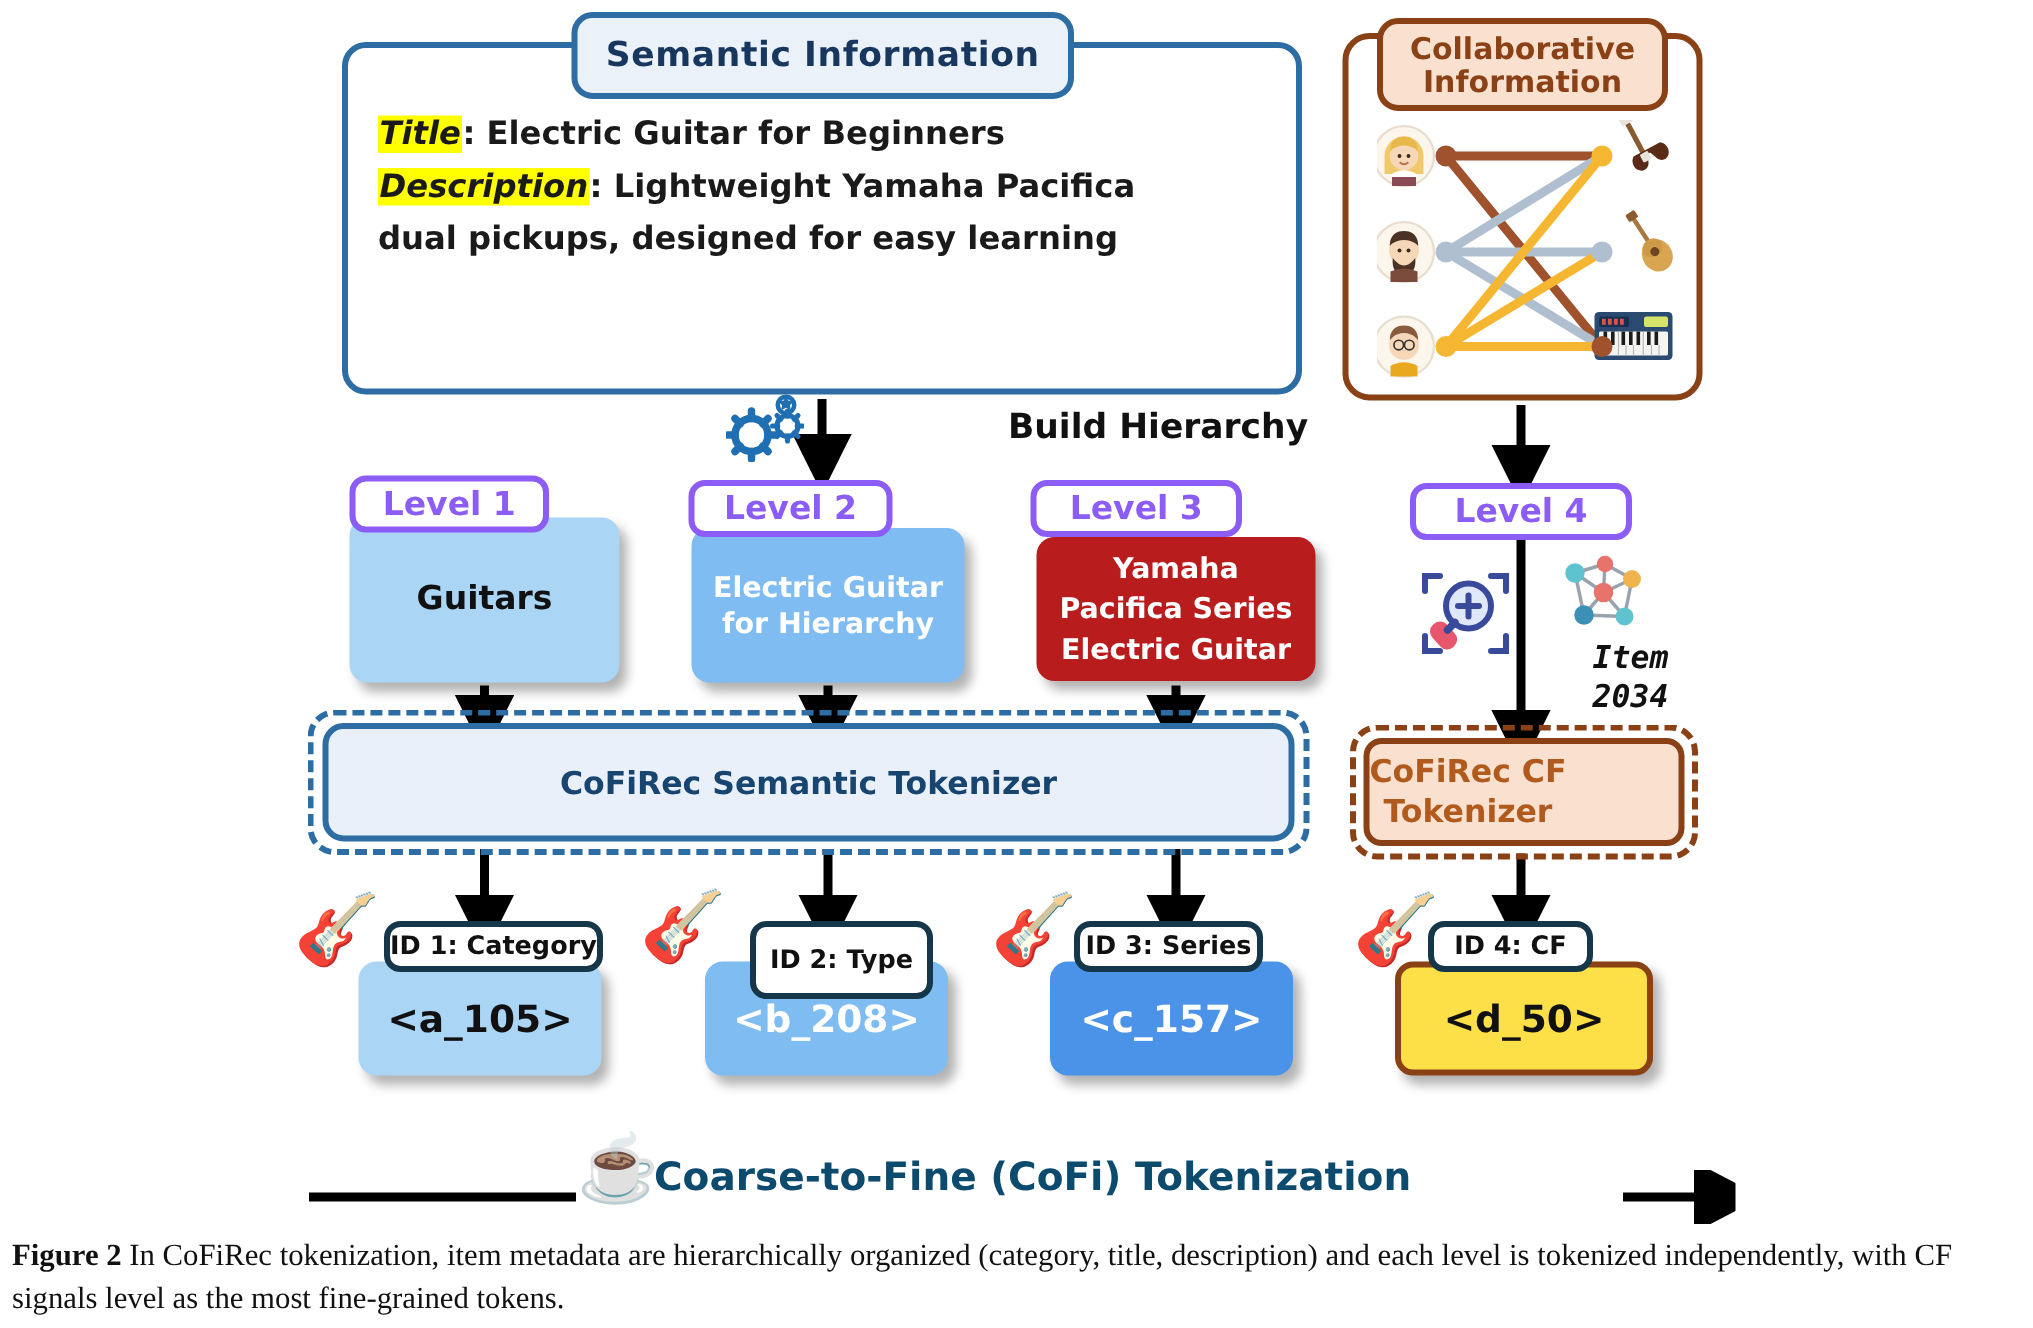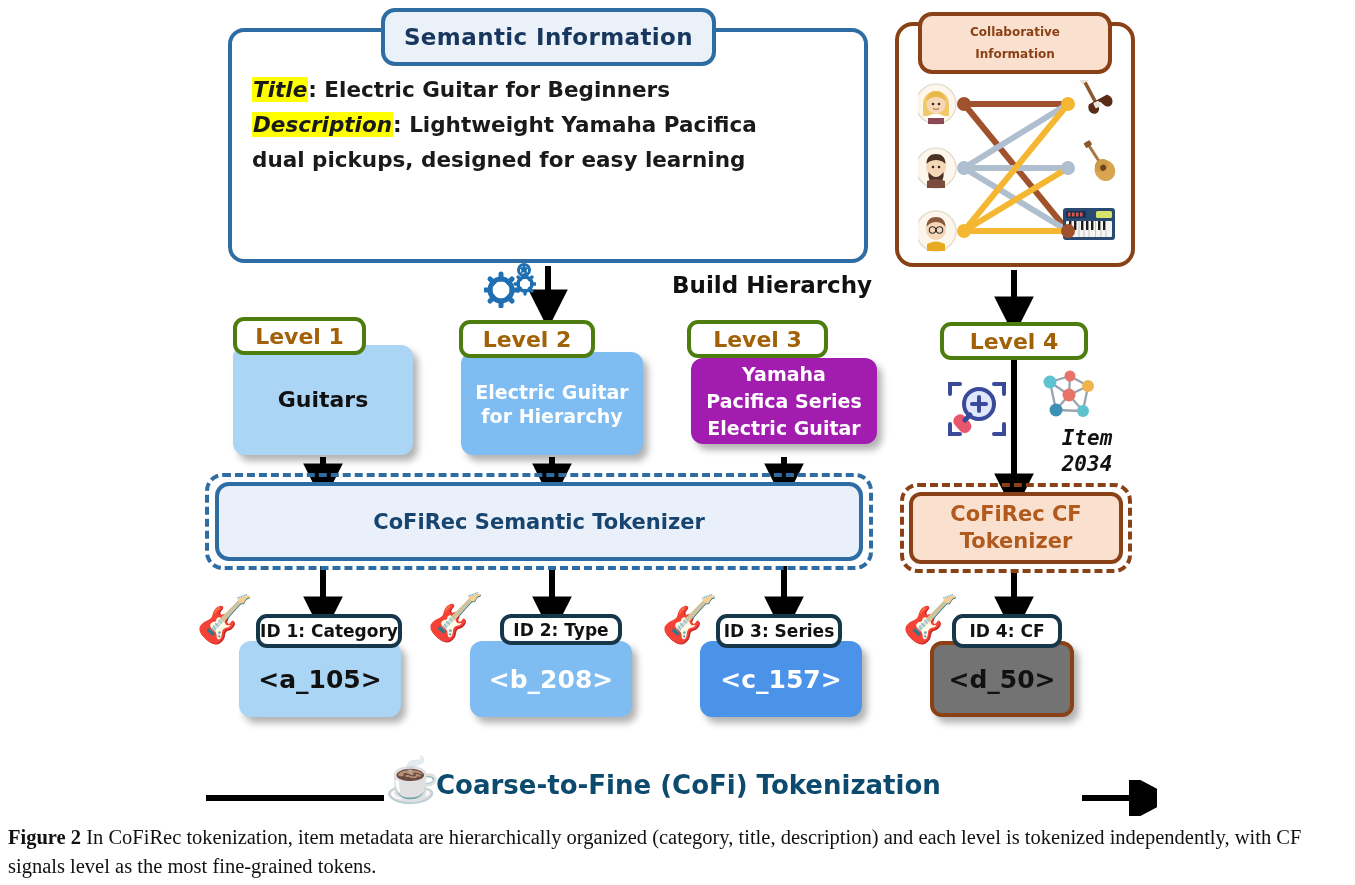--- a/index.html
+++ b/index.html
@@ -34,21 +34,21 @@
   
   #cf-panel{
     left:895px;top:22px;width:240px;height:245px;
     border:4px solid #8a4116;border-radius:18px;background:#ffffff;
     box-sizing:border-box;
   }
   #cf-title{
     left:918px;top:12px;width:194px;height:62px;
     background:#fae1cf;border:4px solid #8a4116;border-radius:14px;
     box-sizing:border-box;display:flex;align-items:center;justify-content:center;
-    text-align:center;color:#8a4116;font-size:12px;font-weight:bold;line-height:22px;
+    text-align:center;color:#8a4116;font-size:20px;font-weight:bold;line-height:22px;
     font-family:"DejaVu Sans",sans-serif;
   }
   #cf-graph{left:918px;top:80px;width:200px;height:175px;}
 
   
   #gears{left:484px;top:262px;width:52px;height:46px;}
   #build-label{
     left:672px;top:272px;color:#111;font-size:23px;font-weight:bold;
     font-family:"DejaVu Sans",sans-serif;white-space:nowrap;
   }
@@ -57,35 +57,35 @@
   #arrows{left:0;top:0;width:1355px;height:885px;pointer-events:none;}
 
   
   .lvl-card{
     border-radius:12px;box-sizing:border-box;
     box-shadow:5px 6px 7px rgba(0,0,0,.30);
     display:flex;align-items:center;justify-content:center;text-align:center;
     font-family:"DejaVu Sans",sans-serif;font-weight:bold;line-height:24px;
   }
   .lvl-pill{
-    background:#ffffff;border:4px solid #4d7c0f;border-radius:11px;
+    background:#ffffff;border:4px solid #8b5cf6;border-radius:11px;
     box-sizing:border-box;display:flex;align-items:center;justify-content:center;
-    color:#a16207;font-size:22px;font-weight:bold;
+    color:#8b5cf6;font-size:22px;font-weight:bold;
     font-family:"DejaVu Sans",sans-serif;z-index:6;
   }
 
   #lvl1-card{left:233px;top:345px;width:180px;height:110px;background:#abd5f5;}
   #lvl1-card span{color:#111;font-size:22px;}
   #lvl1-pill{left:233px;top:317px;width:133px;height:38px;}
 
   #lvl2-card{left:461px;top:352px;width:182px;height:103px;background:#7fbcf2;}
   #lvl2-card span{color:#ffffff;font-size:19px;}
   #lvl2-pill{left:459px;top:320px;width:136px;height:38px;}
 
-  #lvl3-card{left:691px;top:358px;width:186px;height:86px;background:#a21caf;}
+  #lvl3-card{left:691px;top:358px;width:186px;height:96px;background:#b91c1c;}
   #lvl3-card span{color:#ffffff;font-size:19px;line-height:27px;}
   #lvl3-pill{left:687px;top:320px;width:141px;height:38px;}
 
   #lvl4-pill{left:940px;top:322px;width:148px;height:38px;}
 
   
   #magnifier{left:946px;top:378px;width:62px;height:62px;}
   #netgraph{left:1038px;top:368px;width:62px;height:58px;}
   #item-id{
     left:1032px;top:425px;width:110px;text-align:center;
@@ -105,21 +105,21 @@
     color:#17456f;font-size:21px;font-weight:bold;
     font-family:"DejaVu Sans",sans-serif;
   }
   #cf-tok-dash{
     left:900px;top:483px;width:232px;height:90px;
     border:4px dashed #8a4116;border-radius:18px;box-sizing:border-box;
   }
   #cf-tok{
     left:909px;top:492px;width:214px;height:72px;
     background:#fae1cf;border:4px solid #8a4116;border-radius:12px;box-sizing:border-box;
-    display:flex;align-items:center;justify-content:center;text-align:center;
+    display:flex;align-items:center;justify-content:flex-start;text-align:center;
     color:#b05a1e;font-size:21px;font-weight:bold;line-height:27px;
     font-family:"DejaVu Sans",sans-serif;
   }
 
   
   .tok-card{
     border-radius:12px;box-sizing:border-box;
     box-shadow:5px 6px 7px rgba(0,0,0,.30);
     display:flex;align-items:center;justify-content:center;
     font-family:"DejaVu Sans",sans-serif;font-weight:bold;font-size:25px;
@@ -130,28 +130,28 @@
     color:#111;font-size:17px;font-weight:bold;z-index:7;
     font-family:"DejaVu Sans",sans-serif;white-space:nowrap;
   }
   .tok-emoji{font-size:46px;line-height:46px;z-index:8;}
 
   #tok1-card{left:239px;top:641px;width:162px;height:76px;background:#abd5f5;color:#111;}
   #tok1-pill{left:256px;top:614px;width:146px;height:34px;}
   #tok1-emoji{left:196px;top:596px;}
 
   #tok2-card{left:470px;top:641px;width:162px;height:76px;background:#7fbcf2;color:#fff;}
-  #tok2-pill{left:500px;top:614px;width:122px;height:31px;}
+  #tok2-pill{left:500px;top:614px;width:122px;height:52px;}
   #tok2-emoji{left:427px;top:594px;}
 
   #tok3-card{left:700px;top:641px;width:162px;height:76px;background:#4b93e8;color:#fff;}
   #tok3-pill{left:716px;top:614px;width:126px;height:34px;}
   #tok3-emoji{left:661px;top:596px;}
 
-  #tok4-card{left:930px;top:641px;width:144px;height:76px;background:#737373;color:#111;
+  #tok4-card{left:930px;top:641px;width:172px;height:76px;background:#fde047;color:#111;
              border:4px solid #8a4116;}
   #tok4-pill{left:952px;top:614px;width:110px;height:34px;}
   #tok4-emoji{left:902px;top:596px;}
 
   
   #cofi-line{left:202px;top:780px;width:955px;height:36px;}
   #cofi-emoji{left:385px;top:758px;font-size:44px;line-height:44px;}
   #cofi-label{
     left:436px;top:770px;color:#0c4a6e;font-size:26px;font-weight:bold;
     font-family:"DejaVu Sans",sans-serif;white-space:nowrap;

